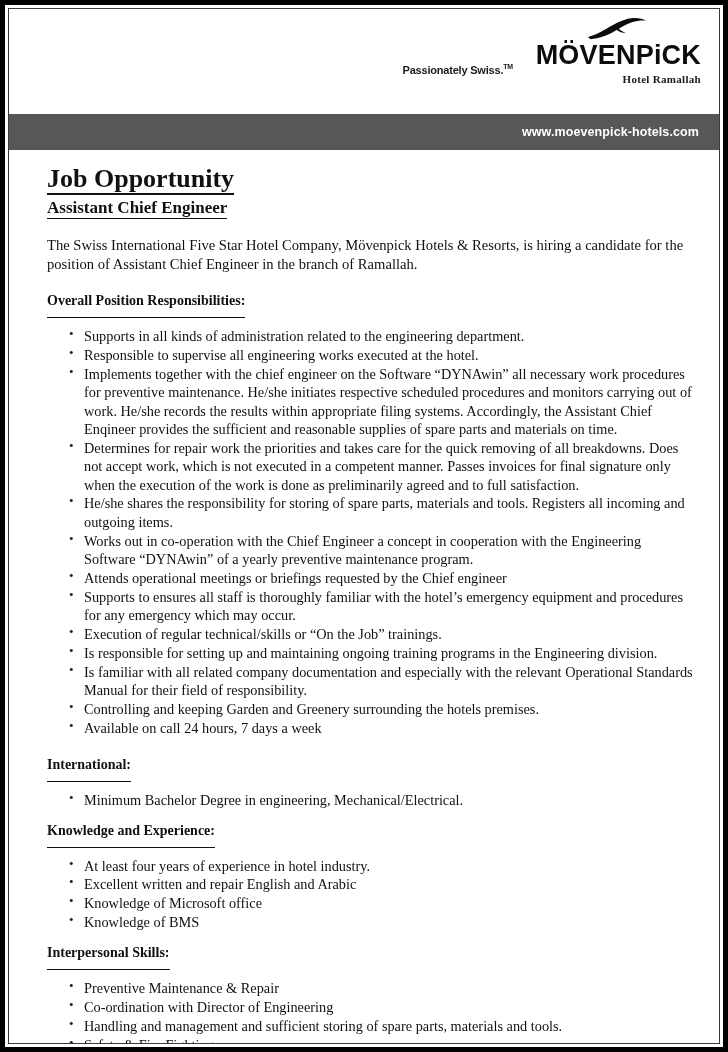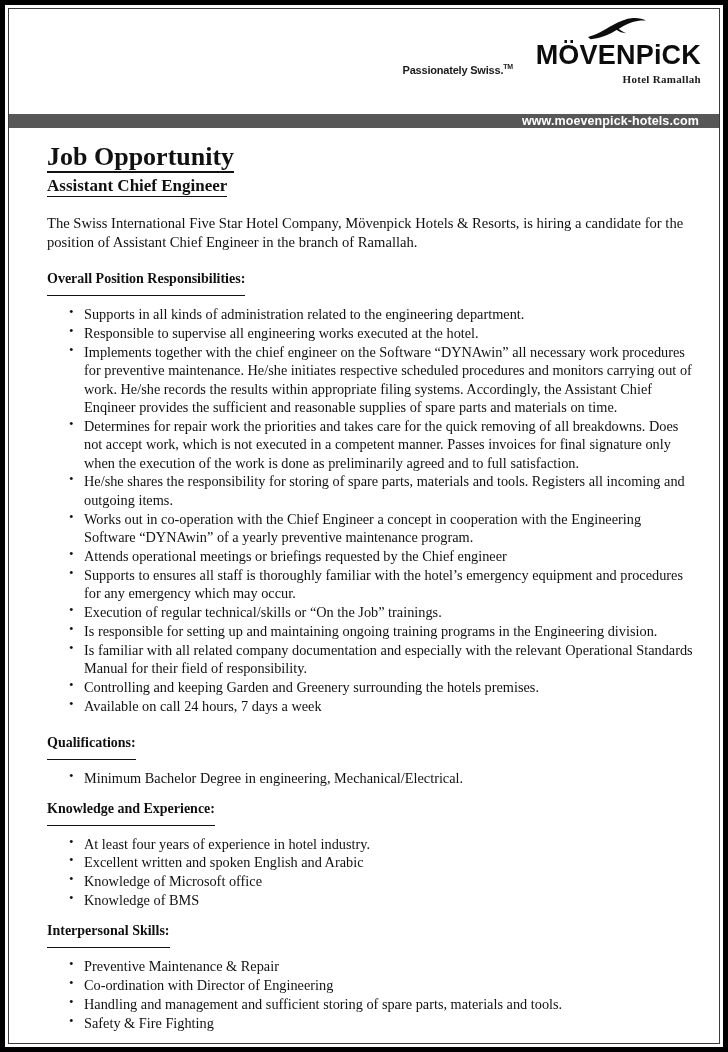--- a/index.html
+++ b/index.html
@@ -80,21 +80,21 @@
     font-weight: bold;
     font-size: 11px;
     color: #1a1a1a;
     letter-spacing: 0.3px;
     margin-top: 3px;
   }
 
   
   .url-bar {
     background: #575757;
-    height: 14px;
+    height: 36px;
     display: flex;
     align-items: center;
     justify-content: flex-end;
     padding-right: 20px;
     box-sizing: border-box;
   }
   .url-bar span {
     font-family: "Liberation Sans", sans-serif;
     font-weight: bold;
     font-size: 12.5px;
@@ -210,29 +210,29 @@
         <li>Works out in co-operation with the Chief Engineer a concept in cooperation with the Engineering Software “DYNAwin” of a yearly preventive maintenance program.</li>
         <li>Attends operational meetings or briefings requested by the Chief engineer</li>
         <li>Supports to ensures all staff is thoroughly familiar with the hotel’s emergency equipment and procedures for any emergency which may occur.</li>
         <li>Execution of regular technical/skills or “On the Job” trainings.</li>
         <li>Is responsible for setting up and maintaining ongoing training programs in the Engineering division.</li>
         <li>Is familiar with all related company documentation and especially with the relevant Operational Standards Manual for their field of responsibility.</li>
         <li>Controlling and keeping Garden and Greenery surrounding the hotels premises.</li>
         <li>Available on call 24 hours, 7 days a week</li>
       </ul>
 
-      <h2 class="section">Qualifications:</h2>
+      <h2 class="section">International:</h2>
       <ul class="bullets">
         <li>Minimum Bachelor Degree in engineering, Mechanical/Electrical.</li>
       </ul>
 
       <h2 class="section tight">Knowledge and Experience:</h2>
       <ul class="bullets">
         <li>At least four years of experience in hotel industry.</li>
-        <li>Excellent written and spoken English and Arabic</li>
+        <li>Excellent written and repair English and Arabic</li>
         <li>Knowledge of Microsoft office</li>
         <li>Knowledge of BMS</li>
       </ul>
 
       <h2 class="section tight">Interpersonal Skills:</h2>
       <ul class="bullets">
         <li>Preventive Maintenance &amp; Repair</li>
         <li>Co-ordination with Director of Engineering</li>
         <li>Handling and management and sufficient storing of spare parts, materials and tools.</li>
         <li>Safety &amp; Fire Fighting</li>

